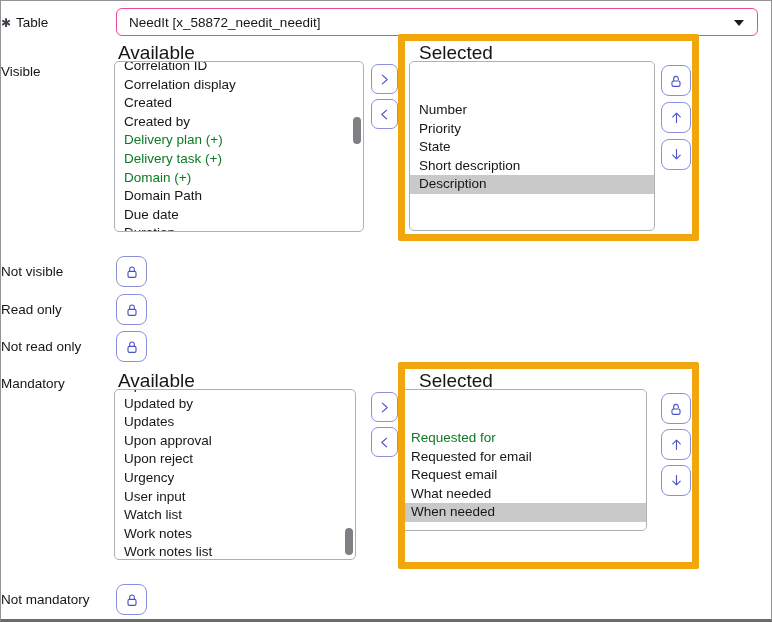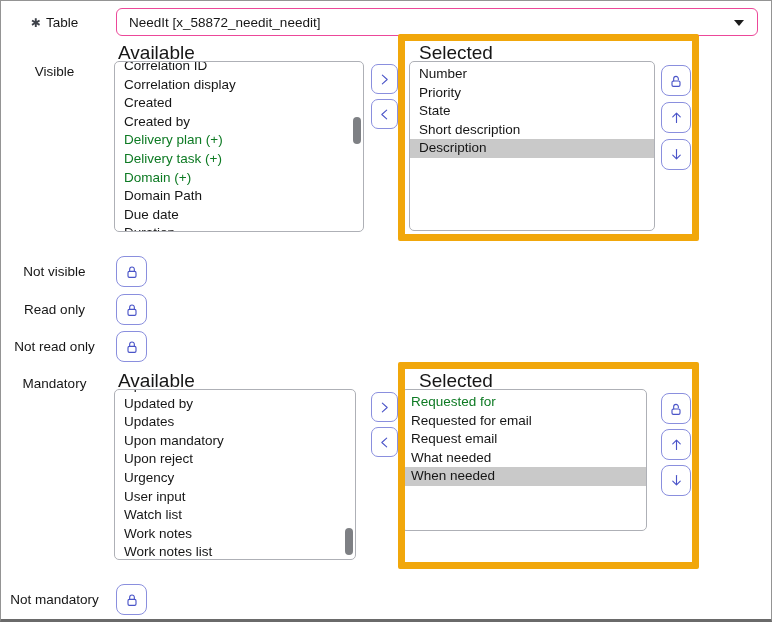--- a/index.html
+++ b/index.html
@@ -1,35 +1,35 @@
 <!DOCTYPE html>
 <html style="--accent-orange: #F1A70B; --reference-green: #0D7A23; --selected-row-bg: #C9C9C9; --control-accent: #4A54C8; --control-border: #8A8FDE; --text: #161616;"><head>
 <meta charset="utf-8">
 <style>
   html,body{margin:0;padding:0;background:#fff;}
   .page{
     position:relative;width:772px;height:622px;box-sizing:border-box;
     background:#fff;border:1px solid #949494;border-bottom:3px solid #6a6a6a;
     font-family:"Liberation Sans",sans-serif;color:var(--text,#161616);overflow:hidden;
   }
-  .rlabel{position:absolute;left:0;width:107px;text-align:center;font-size:13.5px;white-space:nowrap;}
+  .rlabel{position:absolute;left:0;width:107px;text-align:left;font-size:13.5px;white-space:nowrap;}
   .caption{position:absolute;font-size:19px;white-space:nowrap;}
   .marker{font-size:12px;margin-right:5px;color:#3d4149;}
   .select{
     position:absolute;left:115px;top:7px;width:642px;height:28px;box-sizing:border-box;
     display:flex;align-items:center;background:#fff;border:1px solid #ec4899;border-radius:6px;
     font-size:13.5px;padding:0 30px 0 12px;cursor:pointer;
   }
   .select .caret{position:absolute;right:13px;top:11px;width:0;height:0;
     border-left:5px solid transparent;border-right:5px solid transparent;border-top:6px solid #1c1c1c;}
   .listbox{
     position:absolute;background:#fff;border:1px solid #aeb0b6;border-radius:5px;
     overflow:hidden;box-sizing:border-box;
   }
-  .items{font-size:13.5px;line-height:18.6px;}
+  .items{font-size:13.5px;line-height:18.6px;margin-top:36px;}
   .items .li{padding-left:9px;white-space:nowrap;}
   .pad-top .items{padding-top:3px;}
   .clip-sm .items{margin-top:-5px;}
   .clip-lg .items{margin-top:-14px;}
   .li-green{color:var(--reference-green,#0d7a23);}
   .li-selected{background:var(--selected-row-bg,#c9c9c9);}
   .thumb{position:absolute;width:8px;border-radius:4px;background:#7e8084;right:2px;}
   .sq-btn{
     position:absolute;display:flex;align-items:center;justify-content:center;box-sizing:border-box;
     background:#fff;border:1.5px solid var(--control-border,#8a8fde);cursor:pointer;padding:0;
@@ -146,21 +146,21 @@
   <div class="rlabel" style="top:375px;">Mandatory</div>
   <div class="caption" style="left:117px;top:369px;">Available</div>
   <div class="caption" style="left:418px;top:369px;z-index:7;">Selected</div>
 
   <div class="listbox clip-lg" style="left:113px;top:388px;width:242px;height:171px;">
     <div class="items">
 
     <div class="li li-normal">Updated</div>
         <div class="li li-normal">Updated by</div>
         <div class="li li-normal">Updates</div>
-        <div class="li li-normal">Upon mandatory</div>
+        <div class="li li-normal">Upon approval</div>
         <div class="li li-normal">Upon reject</div>
         <div class="li li-normal">Urgency</div>
         <div class="li li-normal">User input</div>
         <div class="li li-normal">Watch list</div>
         <div class="li li-normal">Work notes</div>
         <div class="li li-normal">Work notes list</div>
       </div>
     <div class="thumb" style="bottom:4px;height:27px;"></div>
   </div>
 

